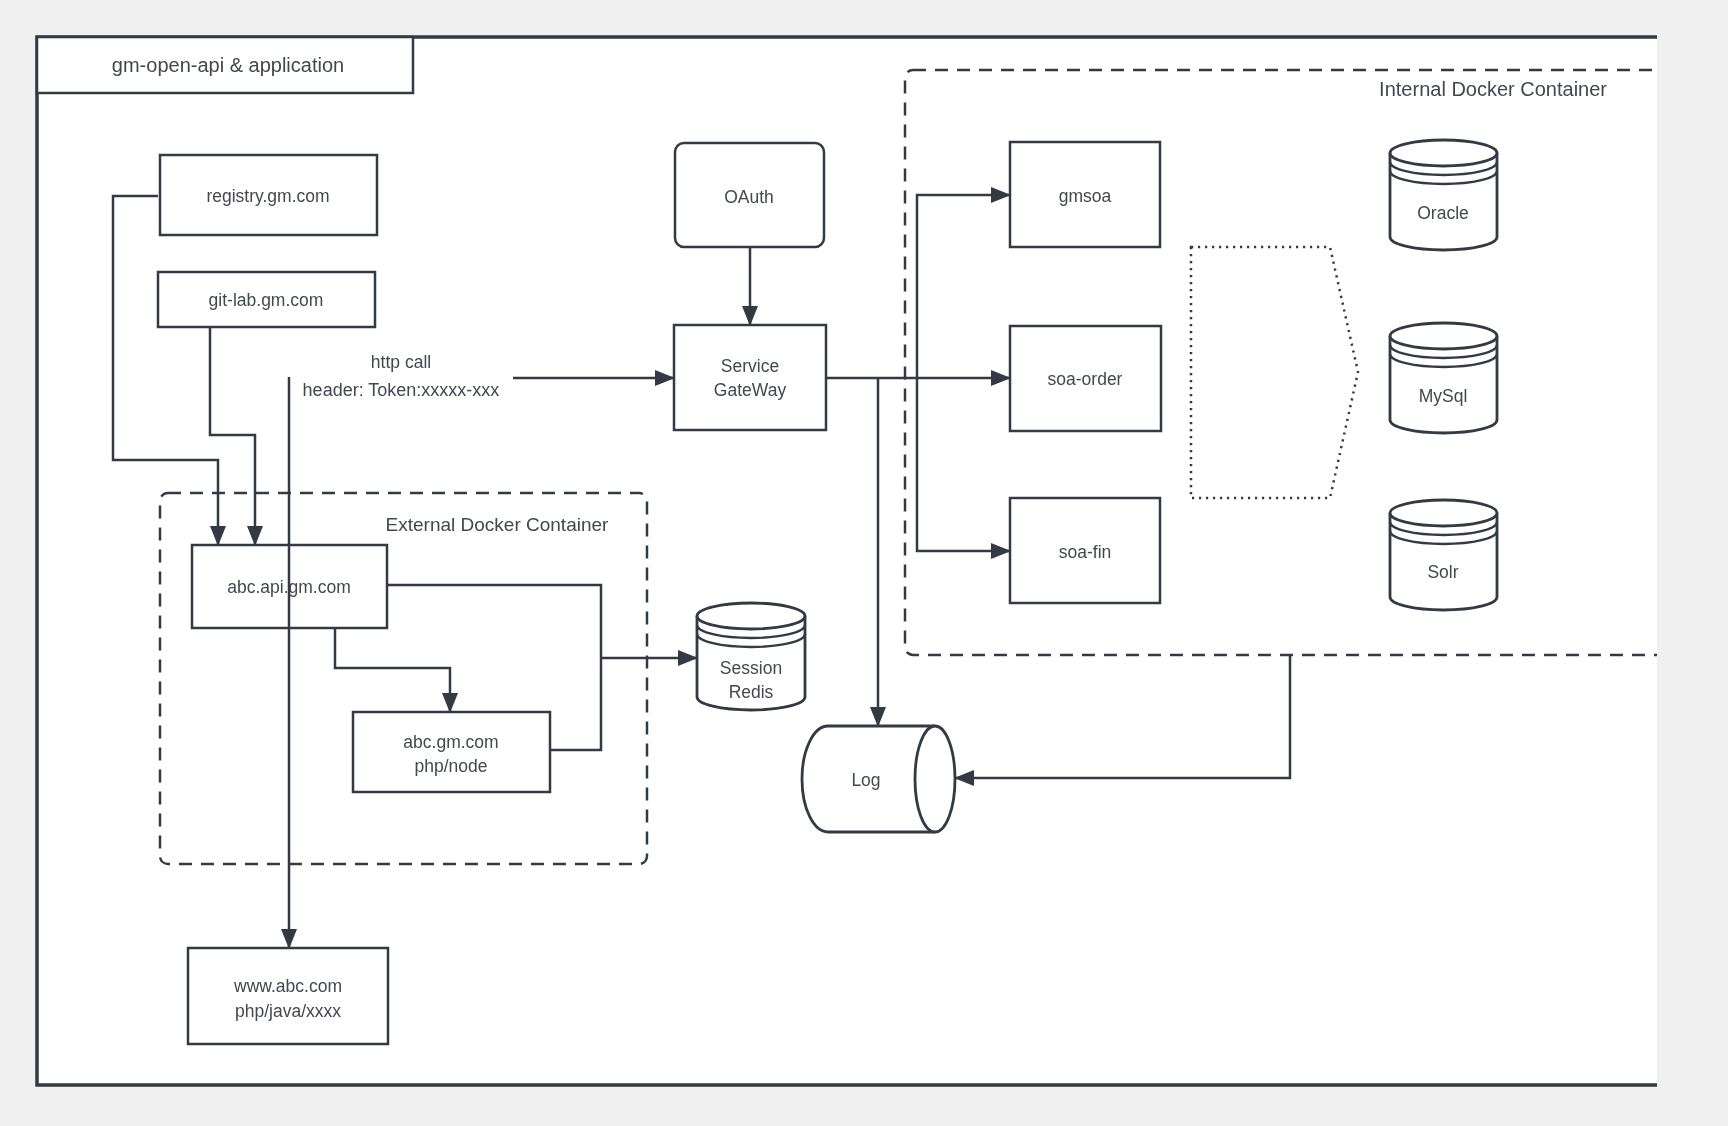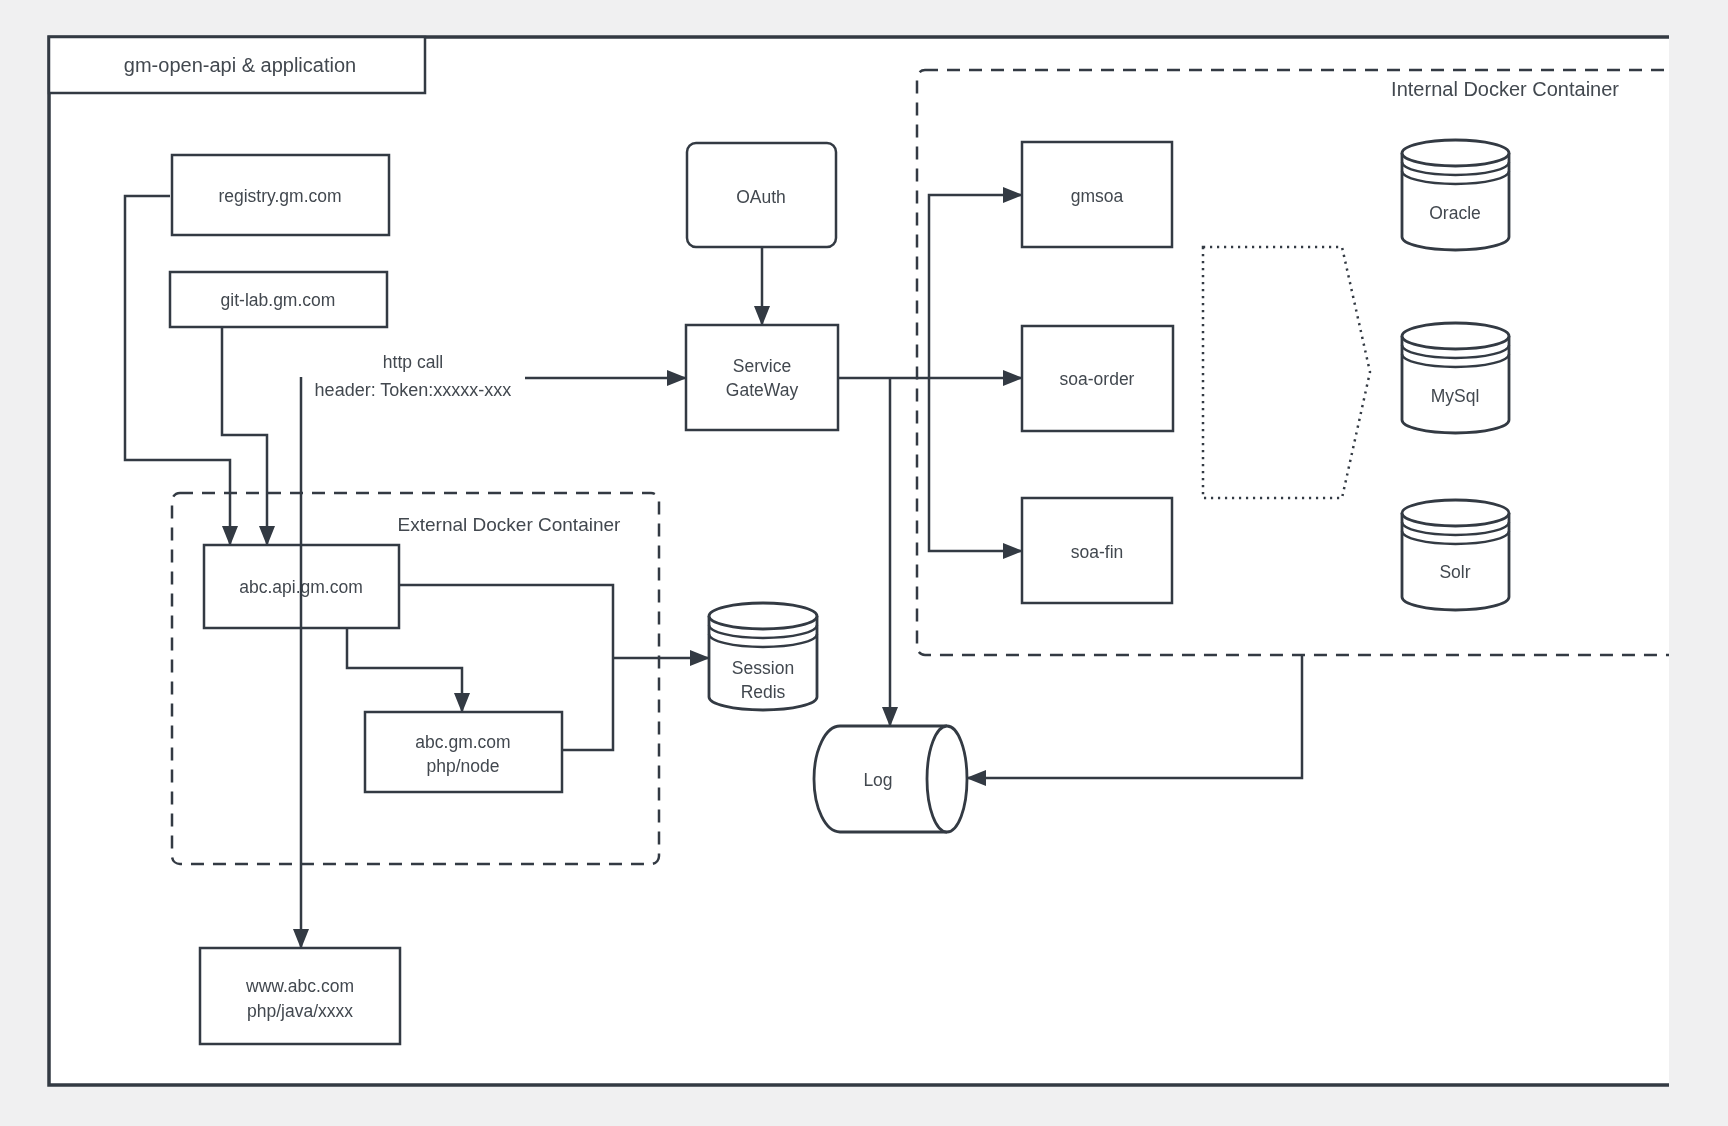--- a/index.html
+++ b/index.html
@@ -1,16 +1,16 @@
 <!DOCTYPE html>
 <html><head>
 <meta charset="utf-8">
 <style>
   html,body{margin:0;padding:0;background:#f0f0f1;}
-  .stage{position:relative;width:1657px;height:1126px;background:#f0f0f1;overflow:hidden;padding-left:12px;}
+  .stage{position:relative;width:1657px;height:1126px;background:#f0f0f1;overflow:hidden;}
   svg{display:block;}
   .node{fill:#ffffff;stroke:#333a43;stroke-width:2.5px;}
   .frame{fill:#ffffff;stroke:#333a43;stroke-width:3.5px;}
   .cont{fill:none;stroke:#333a43;stroke-width:2.5px;stroke-dasharray:13 9;}
   .dot{fill:none;stroke:#333a43;stroke-width:2.5px;stroke-dasharray:2.2 4.8;}
   .cyl{fill:#ffffff;stroke:#333a43;stroke-width:2.8px;}
   .cyl-line{fill:none;stroke:#333a43;stroke-width:2.4px;}
   .ln{fill:none;stroke:#333a43;stroke-width:2.5px;}
   .arr{marker-end:url(#arrowhead);}
   .t{font-family:"Liberation Sans",sans-serif;fill:#42484f;text-anchor:middle;}

